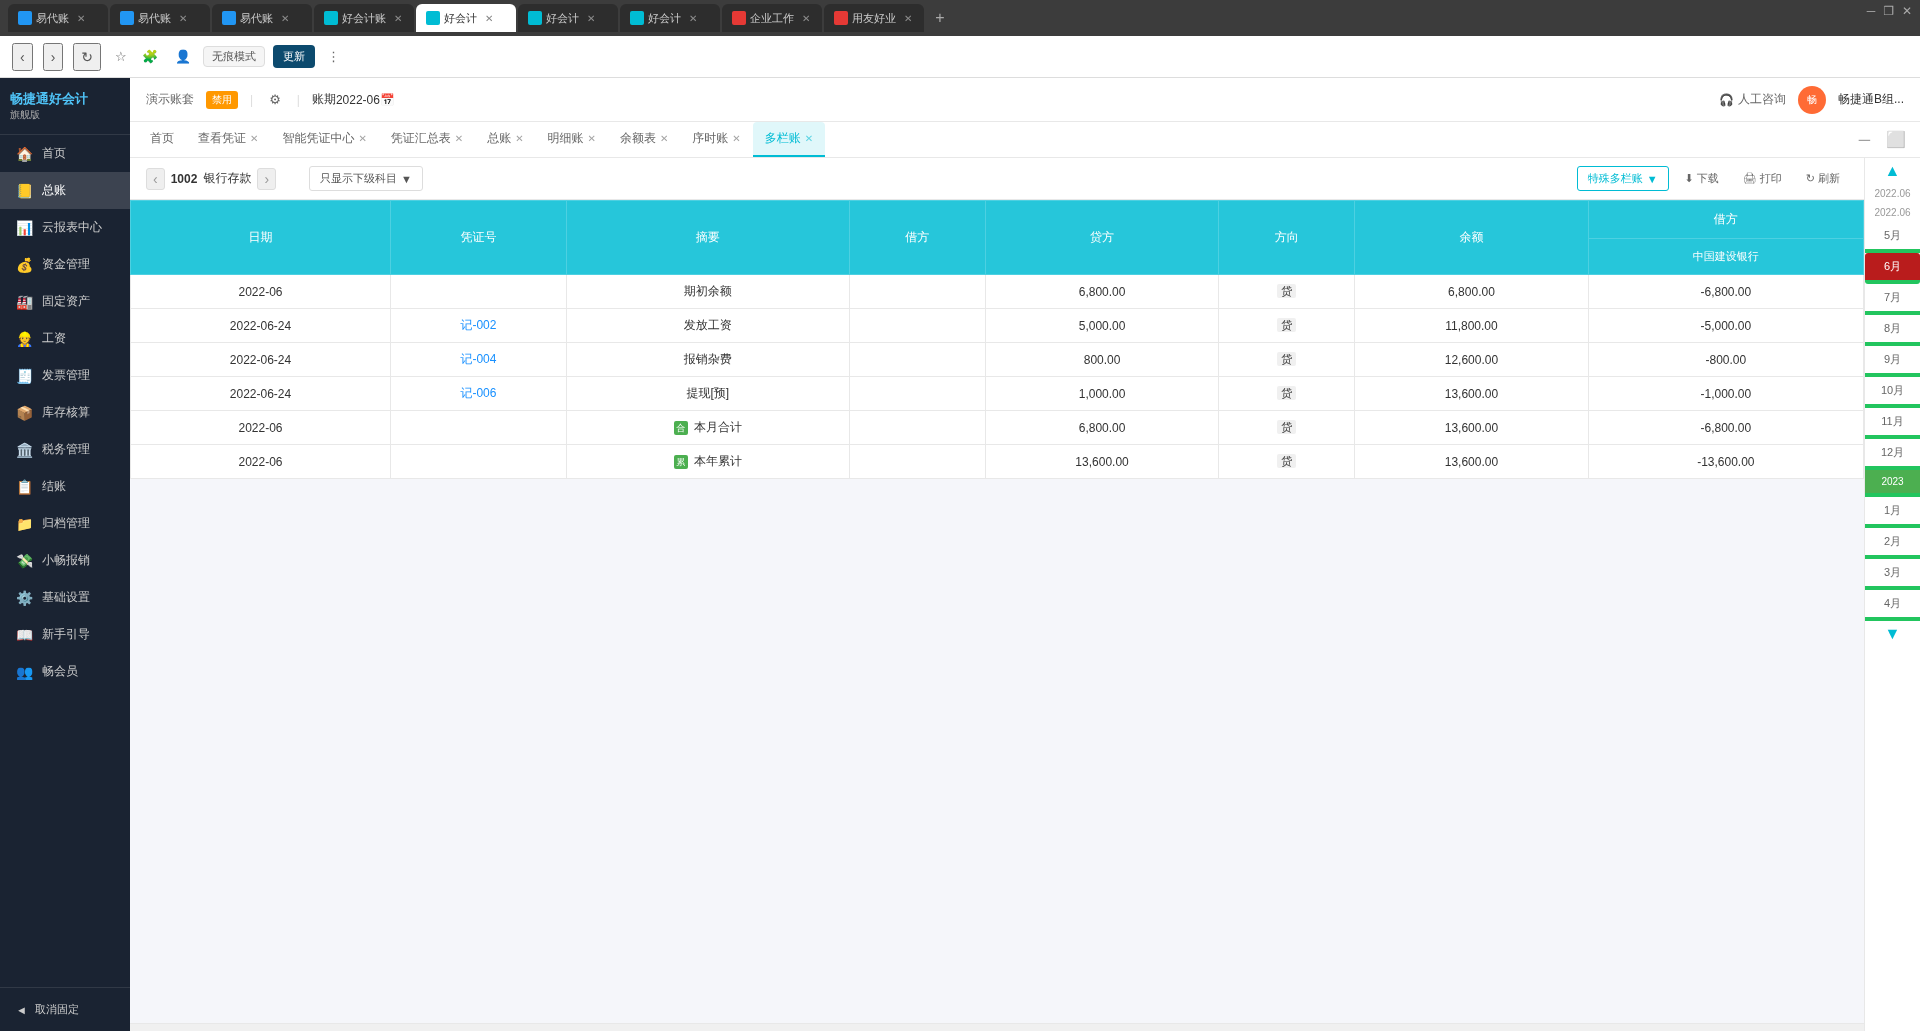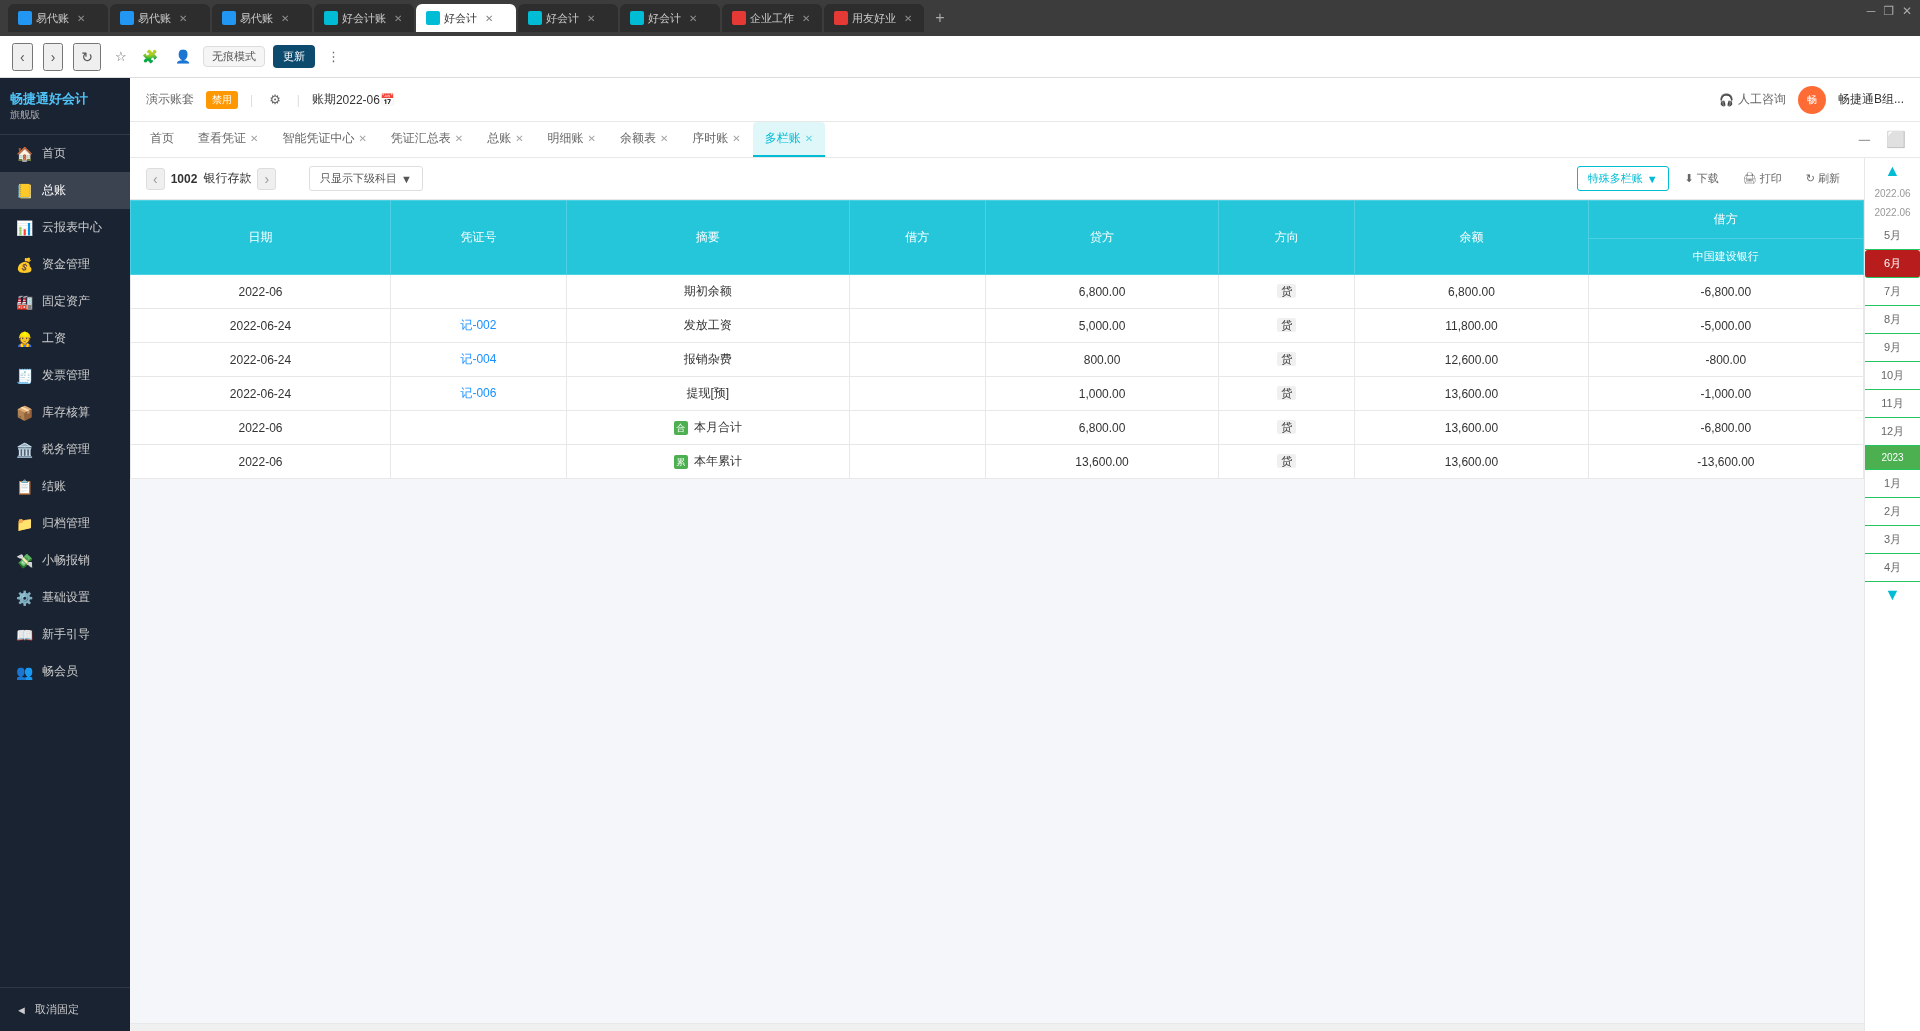--- a/index.html
+++ b/index.html
@@ -80,21 +80,21 @@
     .ledger-table thead tr th { background: #26c6da; color: #fff; padding: 10px 8px; text-align: center; font-size: 12px; font-weight: normal; border: 1px solid #4dd0e1; }
     .ledger-table thead tr.sub-header th { background: #26c6da; font-size: 11px; }
     .ledger-table tbody tr td { padding: 8px; text-align: center; border: 1px solid #e8e8e8; font-size: 12px; color: #333; background: #fff; }
     .voucher-link { color: #1890ff; cursor: pointer; text-decoration: none; }
     .num-cell { text-align: right; }
     .summary-tag { display: inline-block; width: 14px; height: 14px; background: #4caf50; color: #fff; font-size: 9px; border-radius: 2px; text-align: center; line-height: 14px; margin-right: 3px; }
     .dir-badge { background: #f0f0f0; padding: 1px 4px; border-radius: 2px; font-size: 11px; }
 
     
     .date-nav { width: 56px; background: #fff; border-left: 1px solid #e8e8e8; overflow-y: auto; flex-shrink: 0; position: relative; }
-    .date-item { padding: 6px 8px; font-size: 11px; color: #666; cursor: pointer; text-align: center; border-bottom: 1px solid #22c55e; }
+    .date-item { padding: 6px 8px; font-size: 11px; color: #666; cursor: pointer; text-align: center; border-bottom: 4px solid #22c55e; }
     .date-item.active { background: #b91c1c; color: #fff; border-radius: 3px; }
     .date-item.year-badge { background: #4caf50; color: #fff; font-size: 10px; }
     .date-scroll-up { text-align: center; padding: 4px; color: #00bcd4; font-size: 16px; cursor: pointer; }
     .date-scroll-down { text-align: center; padding: 4px; color: #00bcd4; font-size: 16px; cursor: pointer; }
     .date-period { font-size: 10px; color: #999; padding: 4px 8px; text-align: center; }
 
     
     .bottom-scrollbar { height: 8px; background: #f0f0f0; border-top: 1px solid #e8e8e8; }
   </style>
 </head>

